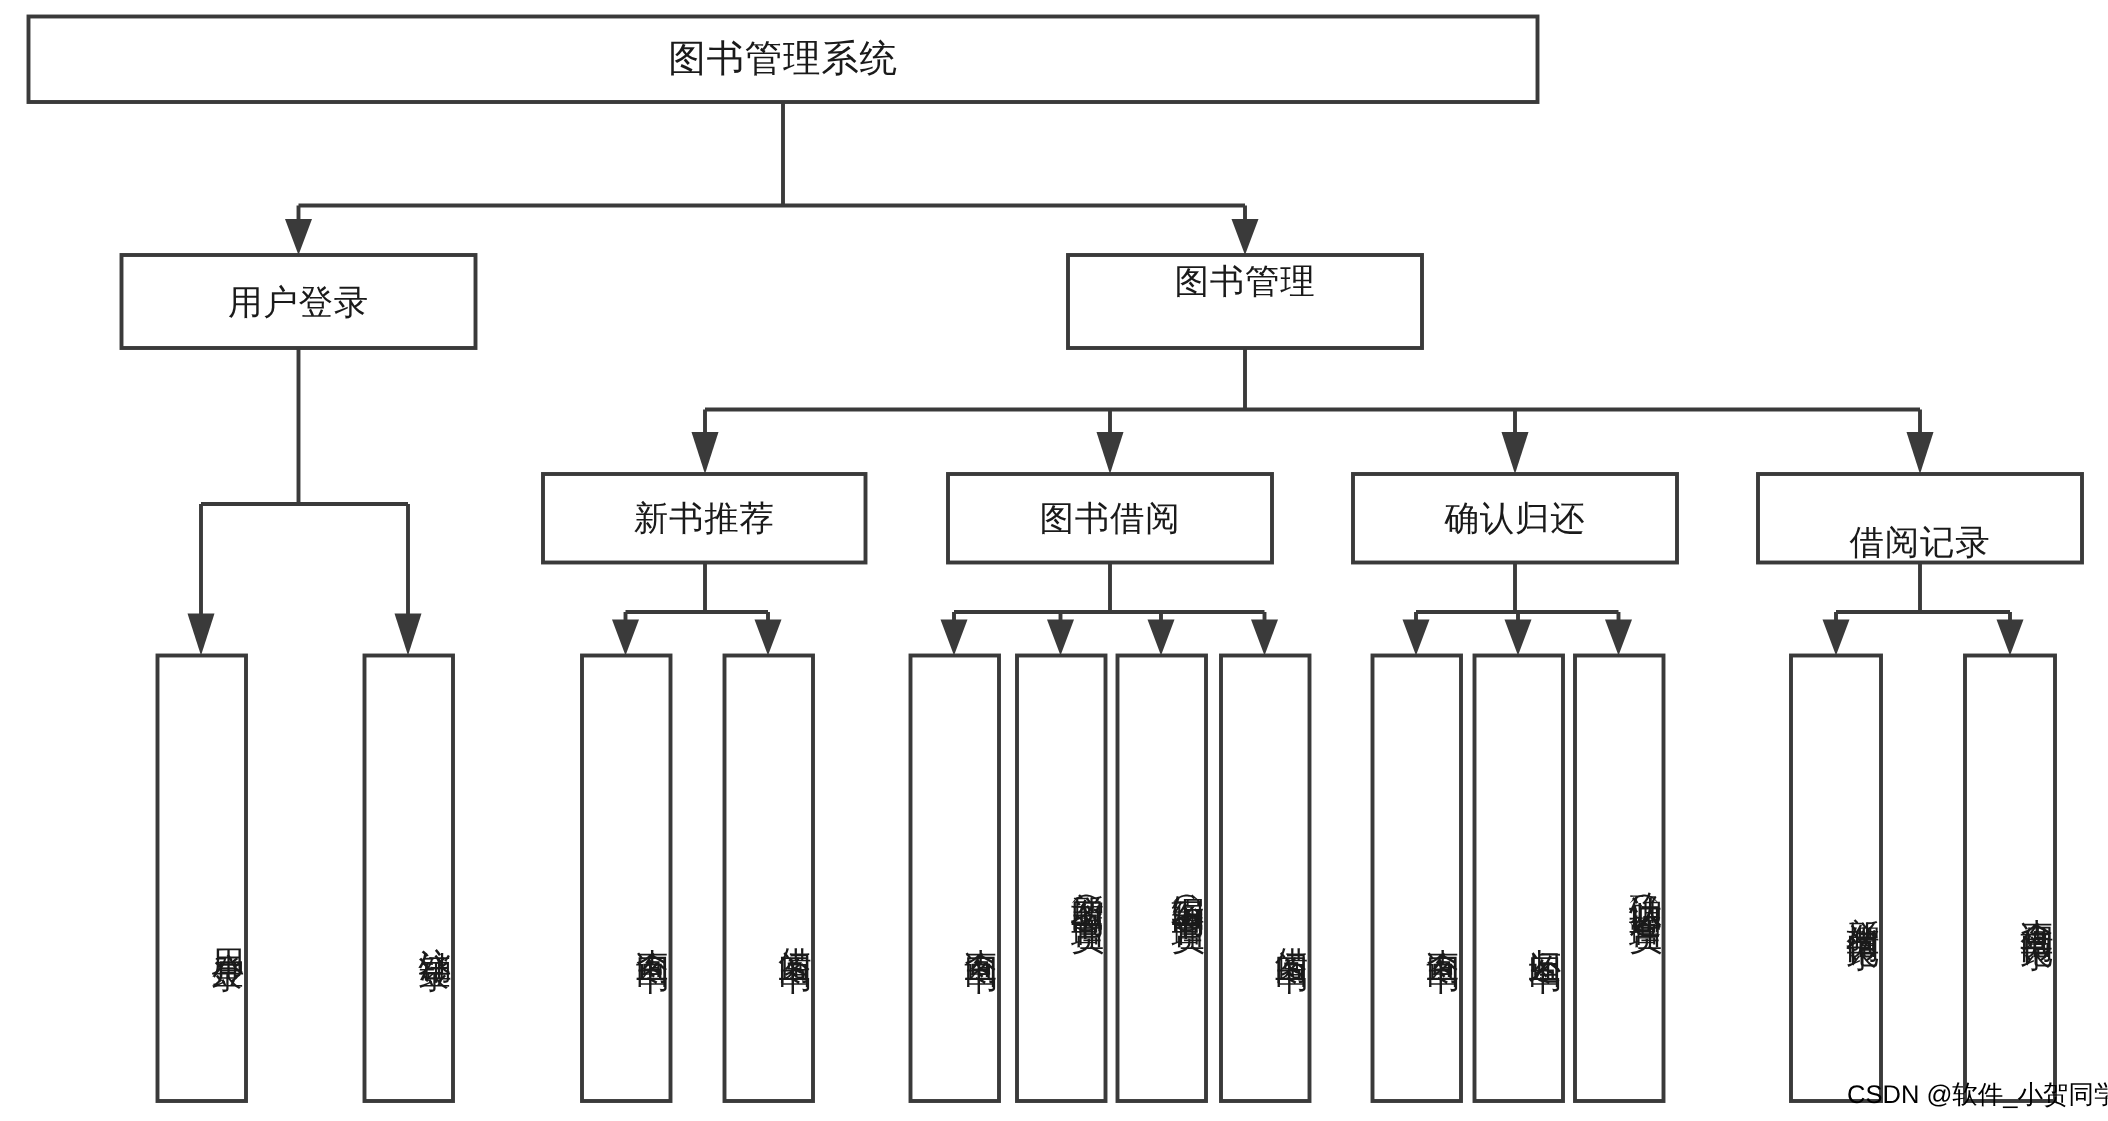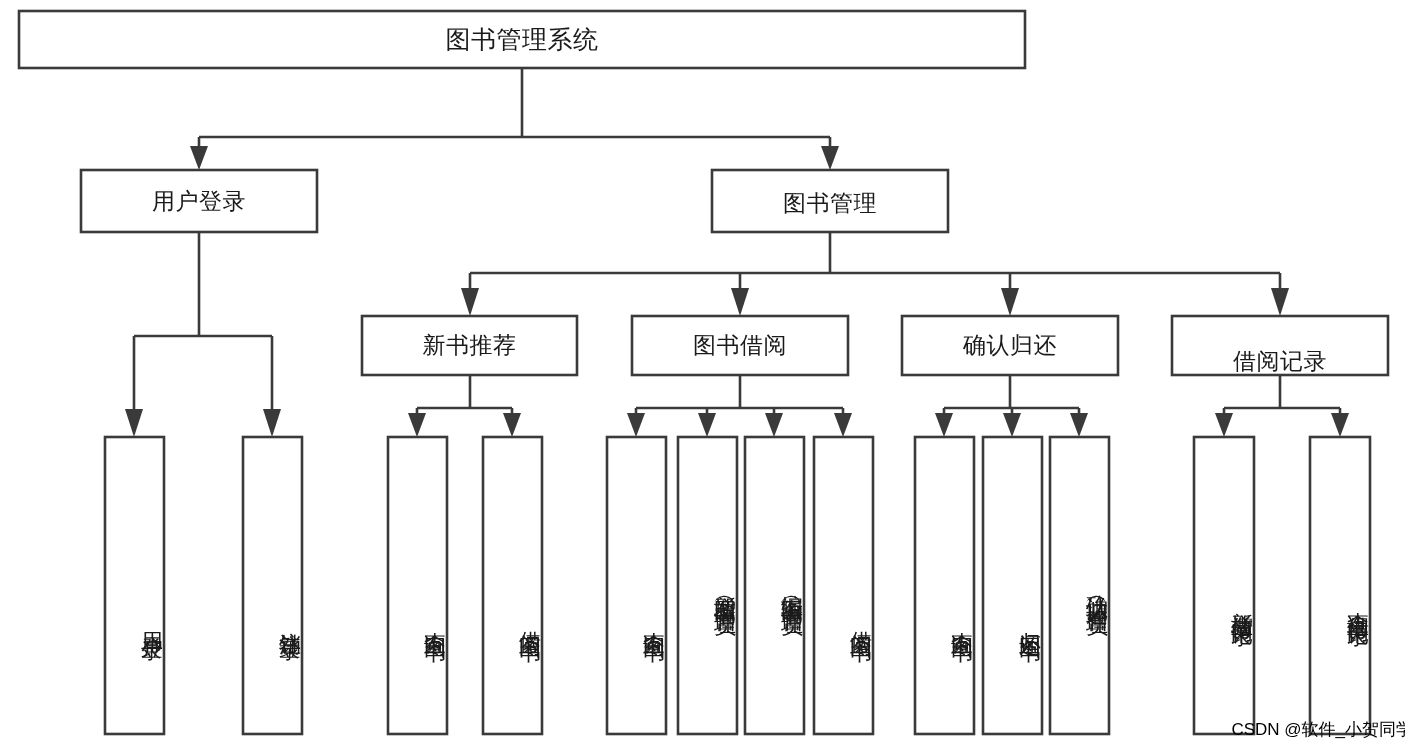--- a/index.html
+++ b/index.html
@@ -181,21 +181,21 @@
       <path class="connector" d="M 1224 408 L 1224 418"></path>
       <path class="connector" d="M 1340 408 L 1340 418"></path>
       <polygon class="arrow-head" points="1224,437 1215,413 1233,413"></polygon>
       <polygon class="arrow-head" points="1340,437 1331,413 1349,413"></polygon>
     </g>
   </svg>
 
   <div class="node-label" style="left:19px; top:11px; width:1006px; height:57px; font-size:25px;">图书管理系统</div>
 
   <div class="node-label" style="left:81px; top:170px; width:236px; height:62px;">用户登录</div>
-  <div class="node-label" style="left:712px; top:172px; width:236px; height:62px;">图书管理</div>
+  <div class="node-label" style="left:712px; top:156px; width:236px; height:62px;">图书管理</div>
 
   <div class="node-label" style="left:632px; top:316px; width:216px; height:59px;">图书借阅</div>
   <div class="node-label" style="left:362px; top:316px; width:215px; height:59px;">新书推荐</div>
   <div class="node-label" style="left:902px; top:316px; width:216px; height:59px;">确认归还</div>
   <div class="node-label" style="left:1172px; top:332px; width:216px; height:59px;text-align:right;">借阅记录</div>
 
   <div class="node-label vertical" style="left:105px; top:502px; width:59px; height:232px;">用户登录</div>
   <div class="node-label vertical" style="left:243px; top:502px; width:59px; height:232px;">注销登录</div>
 
   <div class="node-label vertical" style="left:388px; top:502px; width:59px; height:232px;">查询图书</div>

